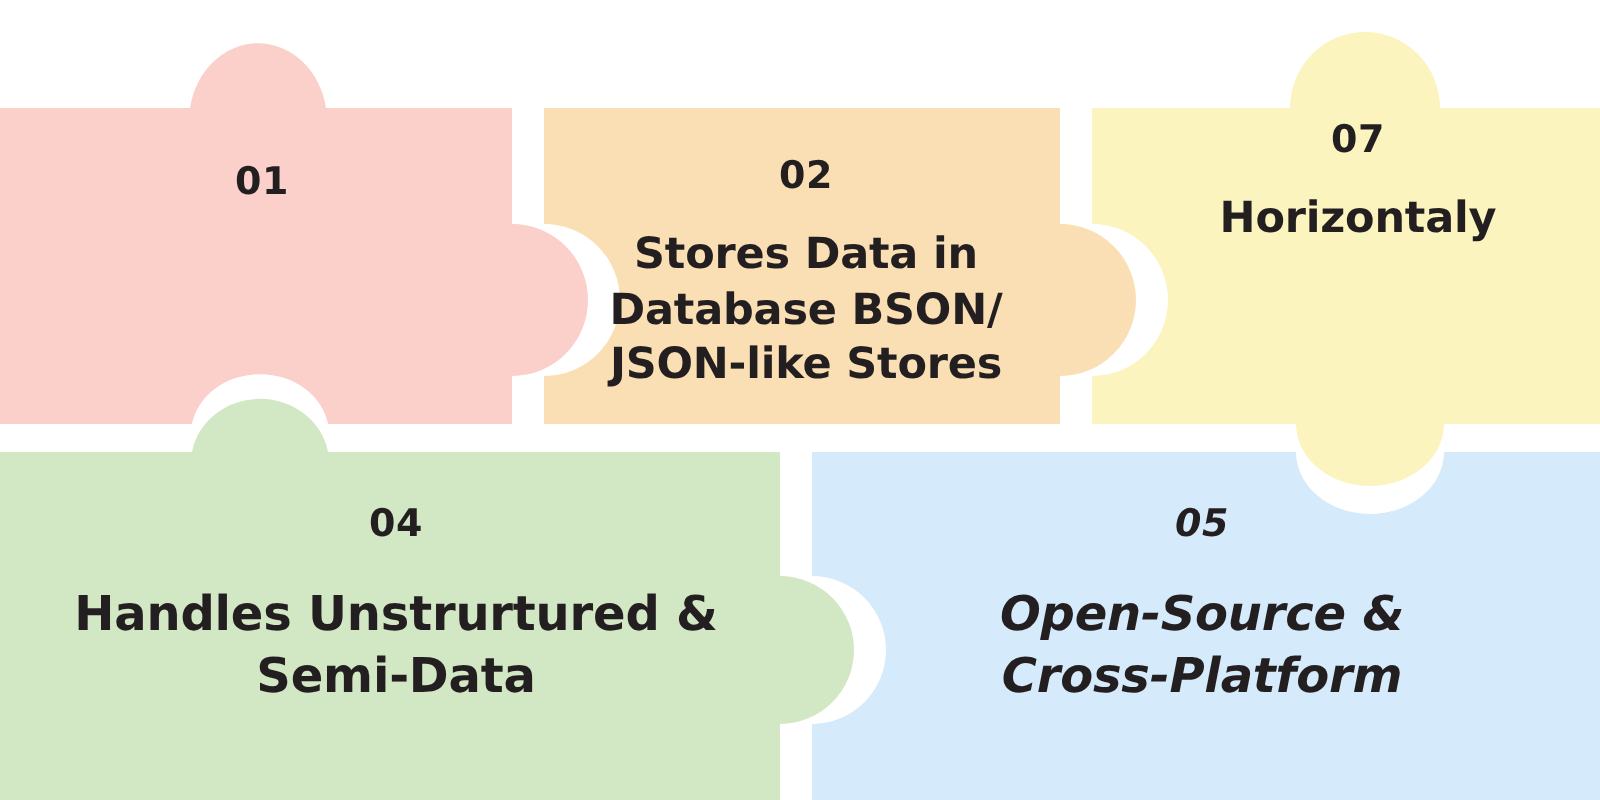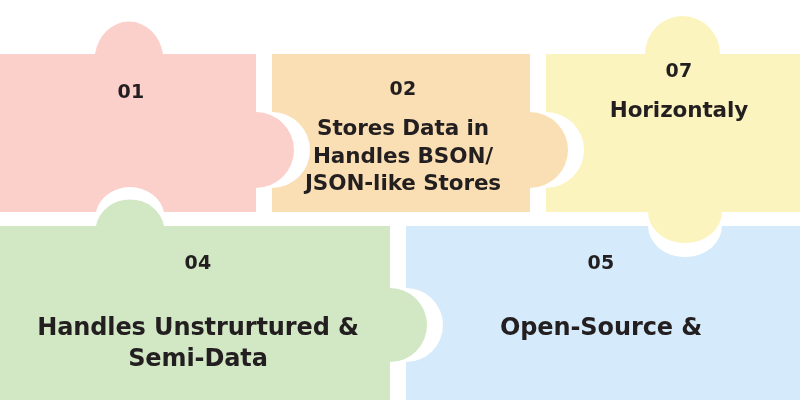--- a/index.html
+++ b/index.html
@@ -41,24 +41,24 @@
   .piece-label {
     font-size: 21.5px;
     font-weight: 700;
     letter-spacing: -0.1px;
   }
   
   #text-01 { left: 6px;   top: 60px;  width: 250px; margin-top: 19px; }
   #text-02 { left: 283px; top: 76px;  width: 240px; text-align: center; }
   #text-03 { left: 560px; top: 58px;  width: 238px; }
   #text-04 { left: 8px;   top: 250px; width: 380px; }
-  #text-05 { left: 410px; top: 250px; width: 382px; }
+  #text-05 { left: 410px; top: 250px; width: 382px; font-style: italic; }
 
   #text-04 .piece-label, #text-05 .piece-label { font-size: 24px; }
-  #text-04 .piece-number, #text-05 .piece-number { margin-bottom: 38px; }
+  #text-04 .piece-number, #text-05 .piece-number { margin-bottom: 18px; }
 </style>
 </head>
 <body style="background: rgb(255, 255, 255);">
 
 <div id="puzzle-infographic">
 
   <svg id="puzzle-svg" viewBox="0 0 800 400" xmlns="http://www.w3.org/2000/svg" aria-hidden="true">
 
     <path fill="#fbcfca" d="M 0,54
              L 95,54
@@ -116,21 +116,21 @@
   </svg>
 
   <div class="piece-text" id="text-01">
     <div class="piece-number">01</div>
   </div>
 
   <div class="piece-text" id="text-02">
     <div class="piece-number">02</div>
     <div class="piece-label">
       <div>Stores Data in</div>
-      <div>Handles BSON/</div>
+      <div>Database BSON/</div>
       <div>JSON-like Stores</div>
     </div>
   </div>
 
   <div class="piece-text" id="text-03">
     <div class="piece-number">07</div>
     <div class="piece-label">
       <div>Horizontaly</div>
     </div>
   </div>
@@ -140,16 +140,17 @@
     <div class="piece-label">
       <div>Handles Unstrurtured &amp;</div>
       <div>Semi-Data</div>
     </div>
   </div>
 
   <div class="piece-text" id="text-05">
     <div class="piece-number">05</div>
     <div class="piece-label">
       <div>Open-Source &amp;</div>
+      <div>Cross-Platform</div>
     </div>
   </div>
 
 </div>
 
 </body></html>

